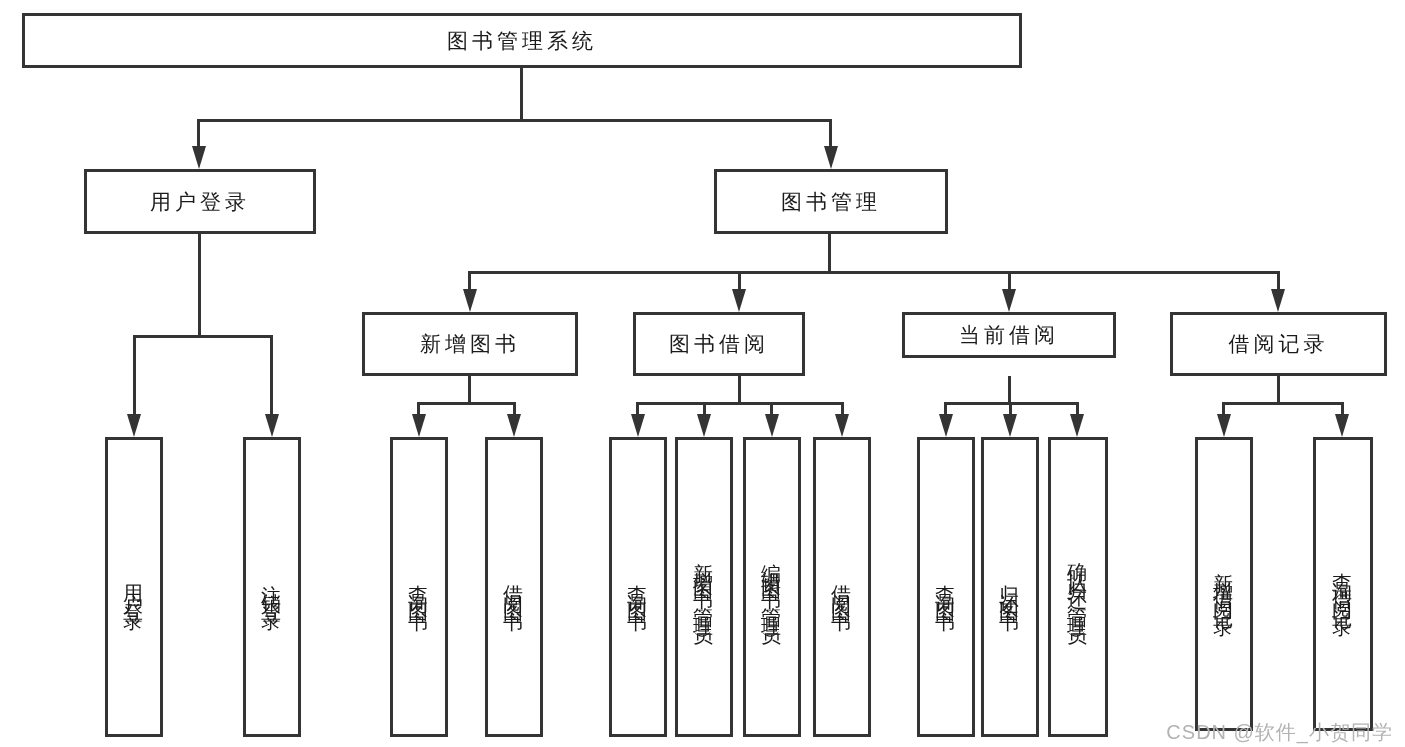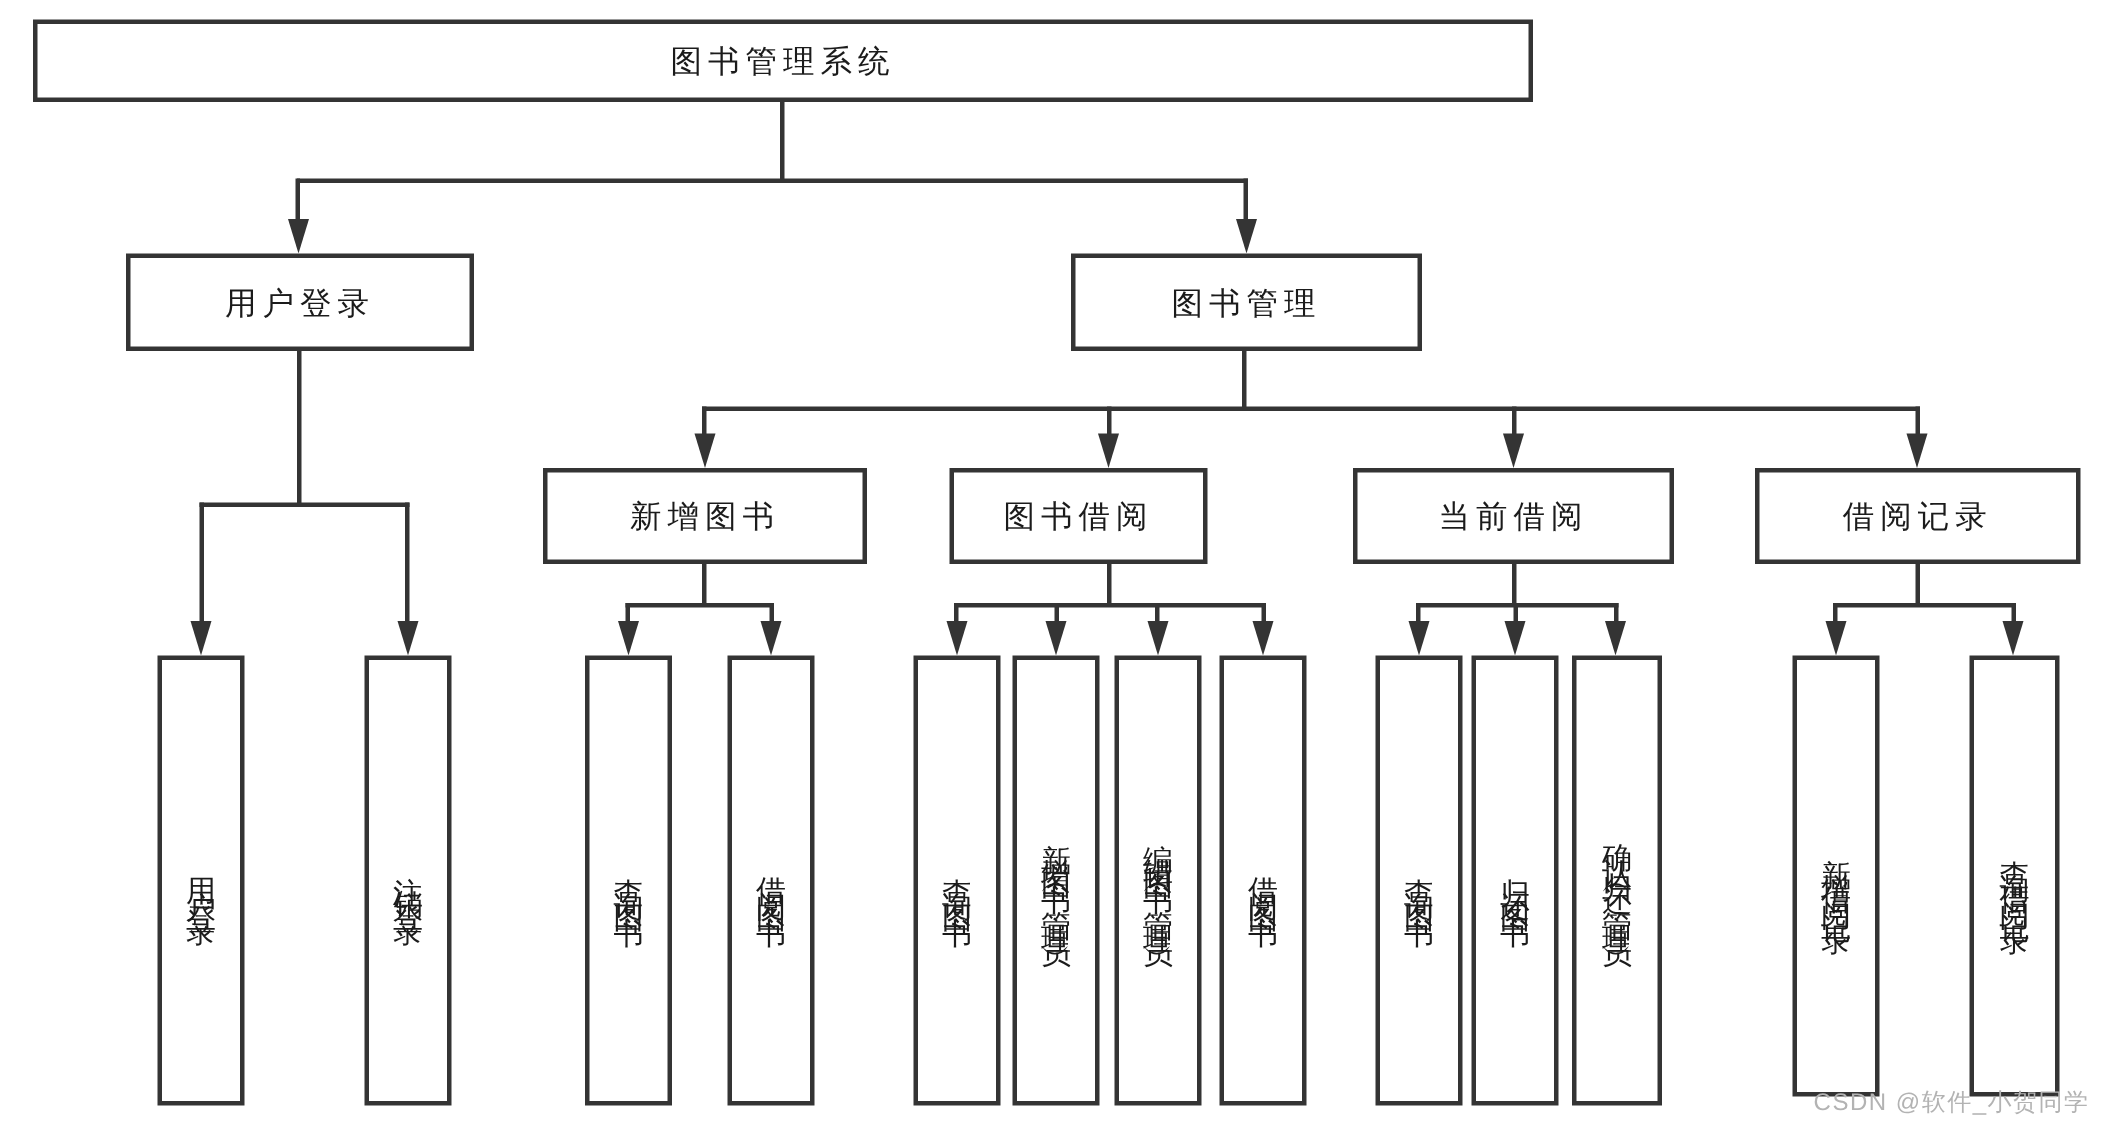--- a/index.html
+++ b/index.html
@@ -40,21 +40,21 @@
   .hl{position:absolute;height:3px;background:var(--line);}
   .ar{
     position:absolute;width:0;height:0;
     border-left:7px solid transparent;
     border-right:7px solid transparent;
     border-top:23px solid var(--line);
   }
   .watermark{
     position:absolute;
     right:12px;bottom:1px;
-    font-size:16px;
+    font-size:20px;
     color:var(--wm);
     letter-spacing:1px;
     z-index:6;
     white-space:nowrap;
   }
 </style>
 </head>
 <body>
 
 <div id="canvas">
@@ -94,21 +94,21 @@
   <div class="ar" style="left:1002px;top:289px"></div>
   <div class="vl" style="left:1277px;top:271px;height:20px"></div>
   <div class="ar" style="left:1271px;top:289px"></div>
 
   <div class="box" style="left:362px;top:312px;width:216px;height:64px">
     <span class="lbl">新增图书</span>
   </div>
   <div class="box" style="left:633px;top:312px;width:172px;height:64px">
     <span class="lbl">图书借阅</span>
   </div>
-  <div class="box" style="left:902px;top:312px;width:214px;height:64px">
+  <div class="box" style="left:902px;top:312px;width:214px;height:46px">
     <span class="lbl">当前借阅</span>
   </div>
   <div class="box" style="left:1170px;top:312px;width:217px;height:64px">
     <span class="lbl">借阅记录</span>
   </div>
 
   <div class="vl" style="left:468px;top:376px;height:28px"></div>
   <div class="hl" style="left:417px;top:402px;width:99px"></div>
   <div class="vl" style="left:417px;top:402px;height:14px"></div>
   <div class="ar" style="left:412px;top:414px"></div>

